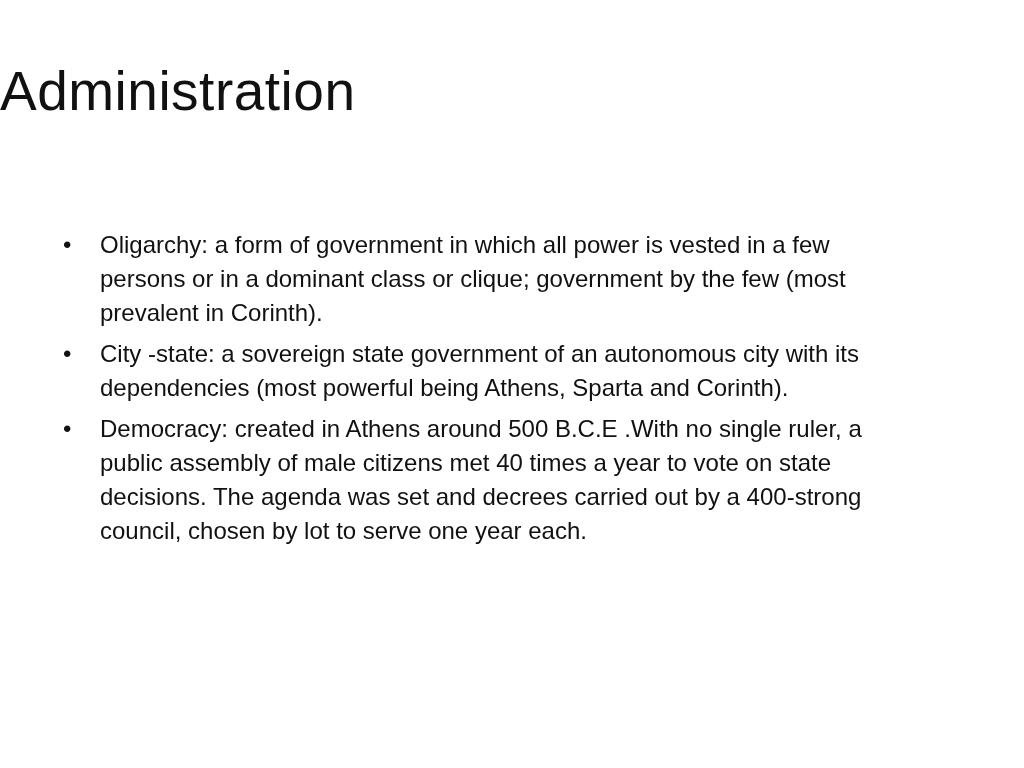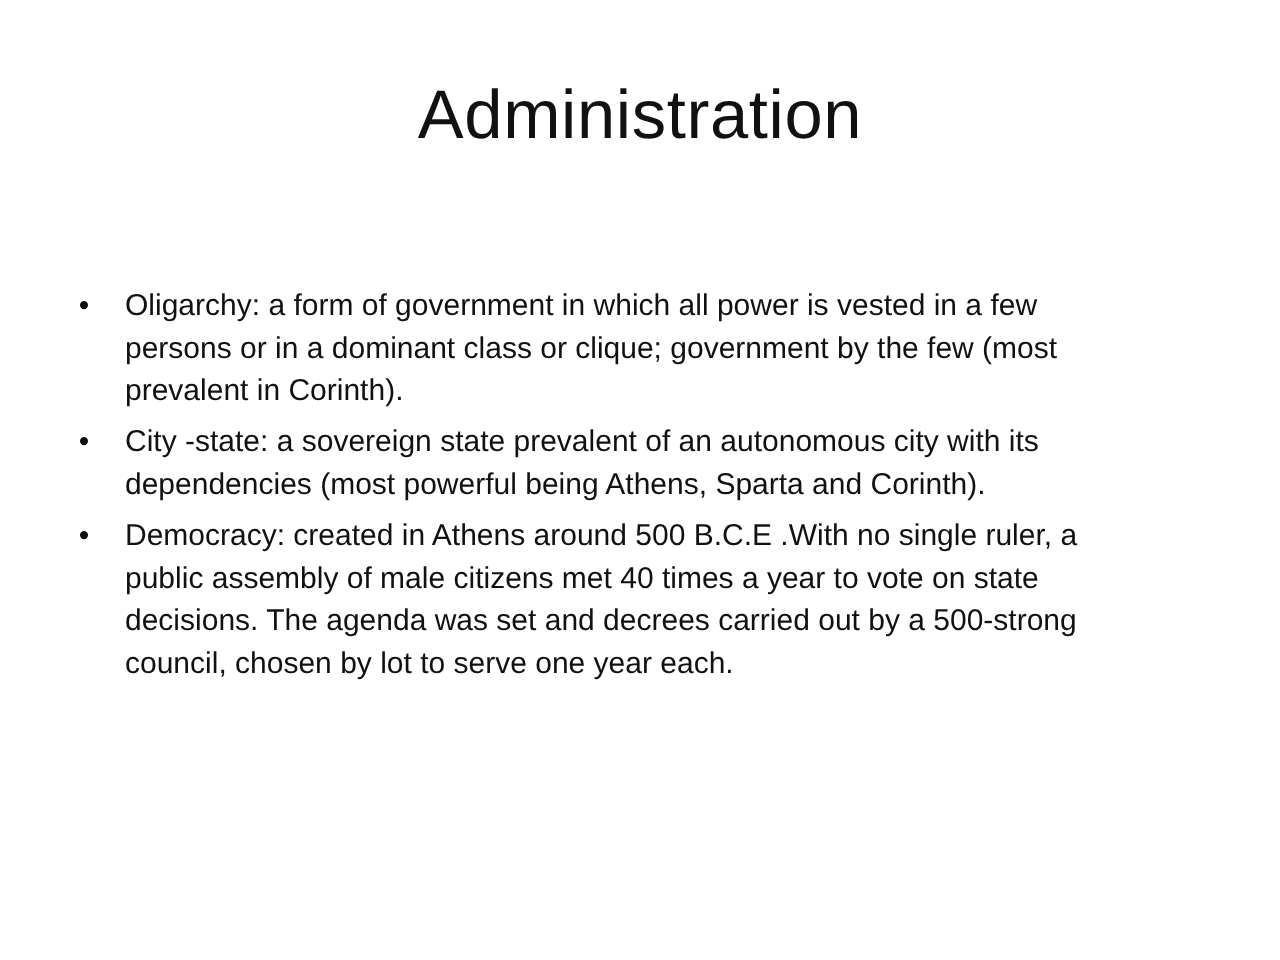--- a/index.html
+++ b/index.html
@@ -15,21 +15,20 @@
     overflow: hidden;
     font-family: "Liberation Sans", sans-serif;
     color: #111111;
   }
   .slide-title {
     position: absolute;
     top: 60px;
     left: 0;
     width: 100%;
     margin: 0;
-    text-align: center;
     font-size: 55px;
     line-height: 1.15;
     font-weight: 400;
     color: #111111;
     letter-spacing: 0.5px;
   }
   .bullet-list {
     position: absolute;
     top: 228px;
     left: 62px;
@@ -65,24 +64,24 @@
   <h1 class="slide-title">Administration</h1>
   <ul class="bullet-list">
       <li class="bullet-item">
         <span class="bullet-marker">•</span>
         <span class="bullet-text">Oligarchy: a form of government in which all power is vested in a few
 persons or in a dominant class or clique; government by the few (most
 prevalent in Corinth).</span>
       </li>
       <li class="bullet-item">
         <span class="bullet-marker">•</span>
-        <span class="bullet-text">City -state: a sovereign state prevalent of an autonomous city with its
+        <span class="bullet-text">City -state: a sovereign state government of an autonomous city with its
 dependencies (most powerful being Athens, Sparta and Corinth).</span>
       </li>
       <li class="bullet-item">
         <span class="bullet-marker">•</span>
         <span class="bullet-text">Democracy: created in Athens around 500 B.C.E .With no single ruler, a
 public assembly of male citizens met 40 times a year to vote on state
-decisions. The agenda was set and decrees carried out by a 500-strong
+decisions. The agenda was set and decrees carried out by a 400-strong
 council, chosen by lot to serve one year each.</span>
       </li>
     </ul>
 </div>
 
 </body></html>

